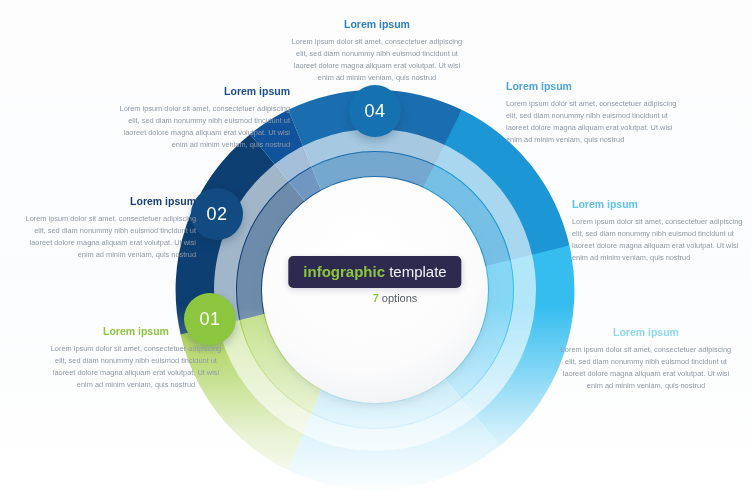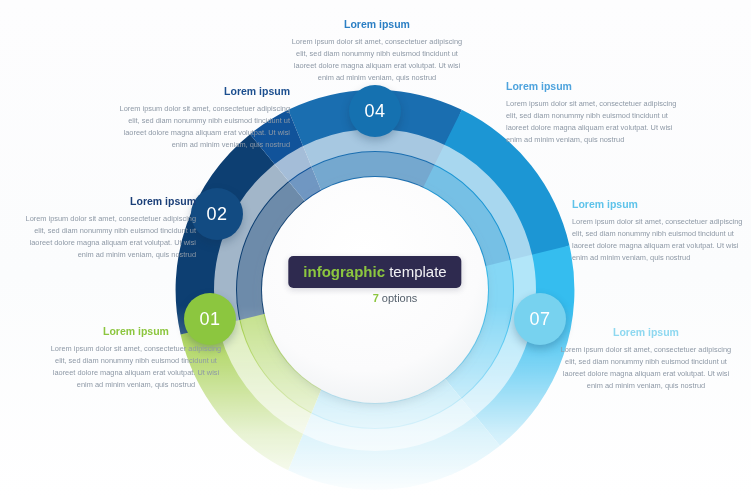--- a/index.html
+++ b/index.html
@@ -173,23 +173,20 @@
 
   <div class="badge" style="left:184px; top:293px; background:#8cc63f;">
     <span>01</span>
   </div>
   <div class="badge" style="left:191px; top:188px; background:#124b82;">
     <span>02</span>
   </div>
   <div class="badge" style="left:349px; top:85px; background:#1571b0;">
     <span>04</span>
   </div>
-  <div class="badge" style="left:514px; top:293px; background:#77d2ef;">
-    <span>07</span>
-  </div>
 
   <div class="block t-center" style="left:287px; top:18px; width:180px;">
     <p class="title" style="color:#2b7fc4;">Lorem ipsum</p>
     <p class="body">Lorem ipsum dolor sit amet, consectetuer adipiscing elit, sed diam nonummy nibh euismod tincidunt ut laoreet dolore magna aliquam erat volutpat. Ut wisi enim ad minim veniam, quis nostrud</p>
   </div>
 
   <div class="block t-right" style="left:110px; top:85px; width:180px;">
     <p class="title" style="color:#1c4f8f;">Lorem ipsum</p>
     <p class="body">Lorem ipsum dolor sit amet, consectetuer adipiscing elit, sed diam nonummy nibh euismod tincidunt ut laoreet dolore magna aliquam erat volutpat. Ut wisi enim ad minim veniam, quis nostrud</p>
   </div>

